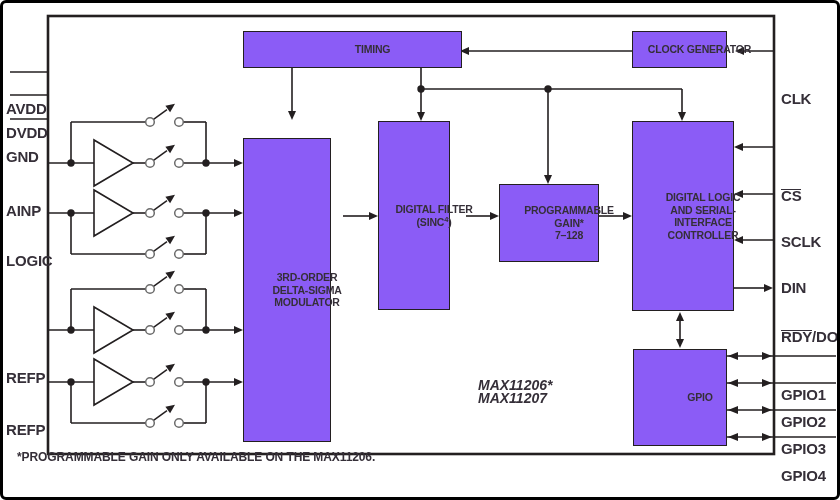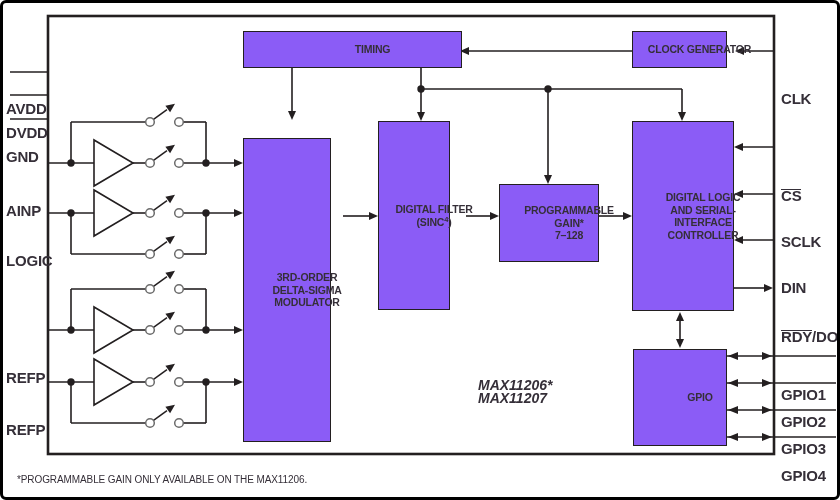--- a/index.html
+++ b/index.html
@@ -28,22 +28,22 @@
   }
   .bl { display:block; white-space:nowrap; }
   .pin-label {
     position:absolute; z-index:3; color:#352f38; font-weight:bold;
     font-size:15px; letter-spacing:-0.2px; white-space:nowrap; line-height:12px;margin-top:48px;
   }
   .left-label { left:6px; width:37px; text-align:left; }
   .ovl { display:inline-block; border-top:1.4px solid #352f38; line-height:11px; }
   sup.s4 { font-size:7.5px; line-height:0; }
   .footnote {
-    position:absolute; left:17px; top:474px; z-index:3; color:#352f38;
-    font-weight:normal; font-size:10px; letter-spacing:-0.1px; white-space:nowrap;
+    position:absolute; left:17px; top:450px; z-index:3; color:#352f38;
+    font-weight:bold; font-size:12px; letter-spacing:-0.1px; white-space:nowrap;
   }
   .device-label {
     position:absolute; left:466px; top:379px; z-index:3; color:#352f38;
     font-weight:bold; font-style:italic; font-size:14px; line-height:13px;margin-left:12px;
   }
 </style>
 </head>
 <body>
 
 <div class="canvas">

